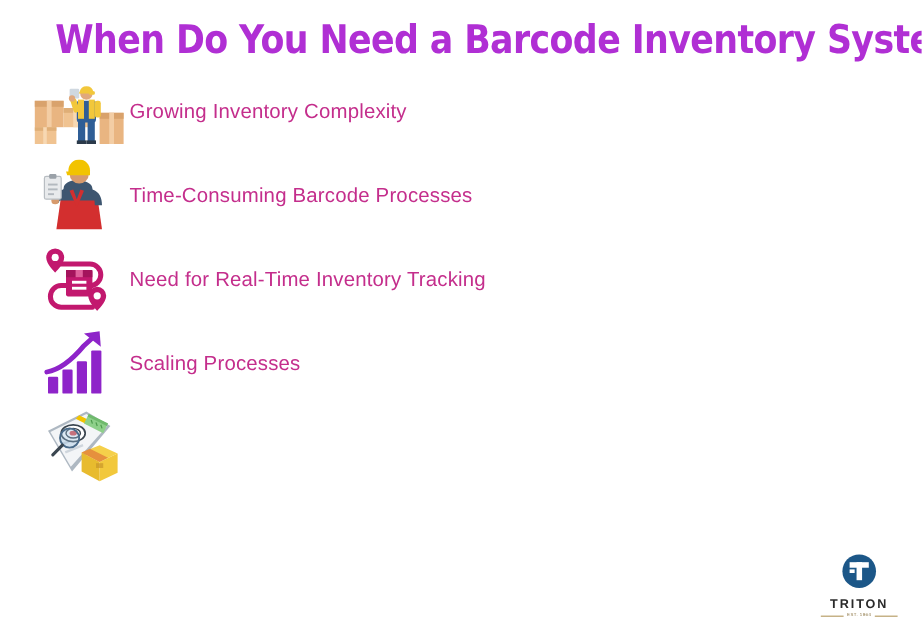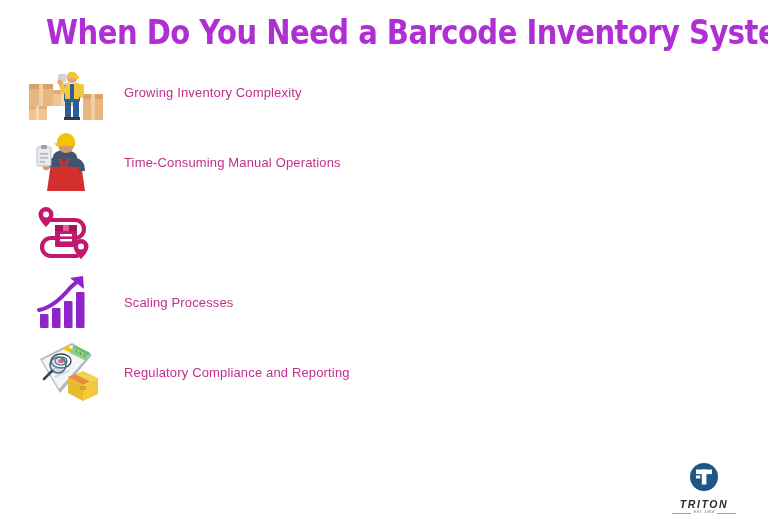--- a/index.html
+++ b/index.html
@@ -57,36 +57,34 @@
     width: 84px;
     min-width: 84px;
     height: 64px;
     display: flex;
     align-items: center;
     justify-content: center;
   }
   .icon-cell svg { display: block; }
   .row-label {
     font-family: "Liberation Sans", sans-serif;
-    font-size: 13px;
+    font-size: 17px;
     font-weight: 400;
     color: #c42e8c;
     letter-spacing: 0.15px;
-    margin-left: 16px;
     white-space: nowrap;
   }
 
   
   .logo {
     position: absolute;
-    right: 32px;
+    right: 20px;
     bottom: 10px;
     width: 64px;
     text-align: center;
-    font-style: italic;
   }
   .logo-mark {
     display: block;
     margin: 0 auto 3px auto;
   }
   .logo-name {
     font-family: "Liberation Sans", sans-serif;
     font-size: 10.5px;
     font-weight: bold;
     letter-spacing: 1.6px;
@@ -189,21 +187,21 @@
           <path d="M26 9 A9 9 0 0 1 44 9 L44 11 L26 11 Z" fill="#f2c300"></path>
           <path d="M24 10 L44 10 L44 13 L25 13 Z" fill="#f2c300"></path>
 
           <rect x="6" y="14" width="14" height="19" rx="1.5" fill="#e8eaec" stroke="#b8bdc2" stroke-width="1"></rect>
           <rect x="10" y="12" width="6" height="4" rx="1" fill="#9aa1a8"></rect>
           <rect x="9" y="20" width="8" height="1.6" fill="#b3b9bf"></rect>
           <rect x="9" y="24" width="8" height="1.6" fill="#b3b9bf"></rect>
           <rect x="9" y="28" width="5" height="1.6" fill="#b3b9bf"></rect>
         </svg>
       </span>
-      <span class="row-label">Time-Consuming Manual Operations</span>
+      <span class="row-label">Time-Consuming Barcode Processes</span>
     </li>
 
     <li class="row">
       <span class="icon-cell">
         <svg width="66" height="60" viewBox="0 0 66 60">
 
           <path d="M14 17 L42 17 A9 9 0 0 1 42 35 L18 35 A9 9 0 0 0 18 53 L44 53" fill="none" stroke="#c2186e" stroke-width="4.2" stroke-linecap="round"></path>
 
           <rect x="22" y="22" width="22" height="22" rx="1.5" fill="#c2186e"></rect>
           <rect x="22" y="22" width="22" height="6" fill="#a4135c"></rect>
@@ -211,20 +209,21 @@
           <rect x="27" y="36" width="12" height="2.4" fill="#ffffff"></rect>
           <rect x="30" y="22" width="6" height="6" fill="#e0609c"></rect>
 
           <path d="M13 4 A7.5 7.5 0 0 1 20.5 11.5 C20.5 17 13 24 13 24 C13 24 5.5 17 5.5 11.5 A7.5 7.5 0 0 1 13 4 Z" fill="#c2186e"></path>
           <circle cx="13" cy="11.5" r="3" fill="#ffffff"></circle>
 
           <path d="M48 36 A7.5 7.5 0 0 1 55.5 43.5 C55.5 49 48 56 48 56 C48 56 40.5 49 40.5 43.5 A7.5 7.5 0 0 1 48 36 Z" fill="#c2186e"></path>
           <circle cx="48" cy="43.5" r="3" fill="#ffffff"></circle>
         </svg>
       </span>
+      <span class="row-label">Need for Real-Time Inventory Tracking</span>
     </li>
 
     <li class="row">
       <span class="icon-cell">
         <svg width="64" height="58" viewBox="0 0 64 58">
 
           <rect x="6" y="40" width="8.5" height="14" rx="1" fill="#8e24c9"></rect>
           <rect x="18" y="34" width="8.5" height="20" rx="1" fill="#8e24c9"></rect>
           <rect x="30" y="27" width="8.5" height="27" rx="1" fill="#8e24c9"></rect>
           <rect x="42" y="18" width="8.5" height="36" rx="1" fill="#8e24c9"></rect>
@@ -262,21 +261,20 @@
           <line x1="52" y1="11" x2="53" y2="14" stroke="#4c9a4c" stroke-width="1"></line>
           <line x1="56" y1="13" x2="57" y2="16" stroke="#4c9a4c" stroke-width="1"></line>
 
           <path d="M40 36 L55 30 L70 37 L55 44 Z" fill="#f5d04a"></path>
           <path d="M40 36 L55 44 L55 60 L40 52 Z" fill="#e8bb2e"></path>
           <path d="M70 37 L55 44 L55 60 L70 53 Z" fill="#f2c83c"></path>
           <path d="M47 33 L62 40.5 L55 44 L40 36 Z" fill="#e07b39" opacity="0.75"></path>
           <rect x="52" y="45" width="6" height="4" fill="#c9962a" opacity="0.7"></rect>
         </svg>
       </span>
-      <span class="row-label">Regulatory Compliance and Reporting</span>
     </li>
 
   </ul>
 
   <div class="logo">
     <span class="logo-mark">
       <svg width="30" height="30" viewBox="0 0 30 30">
         <circle cx="15" cy="15" r="14" fill="#1c5788"></circle>
         <rect x="7" y="7.5" width="16" height="4.6" fill="#ffffff"></rect>
         <rect x="12.8" y="7.5" width="4.6" height="15" fill="#ffffff"></rect>

